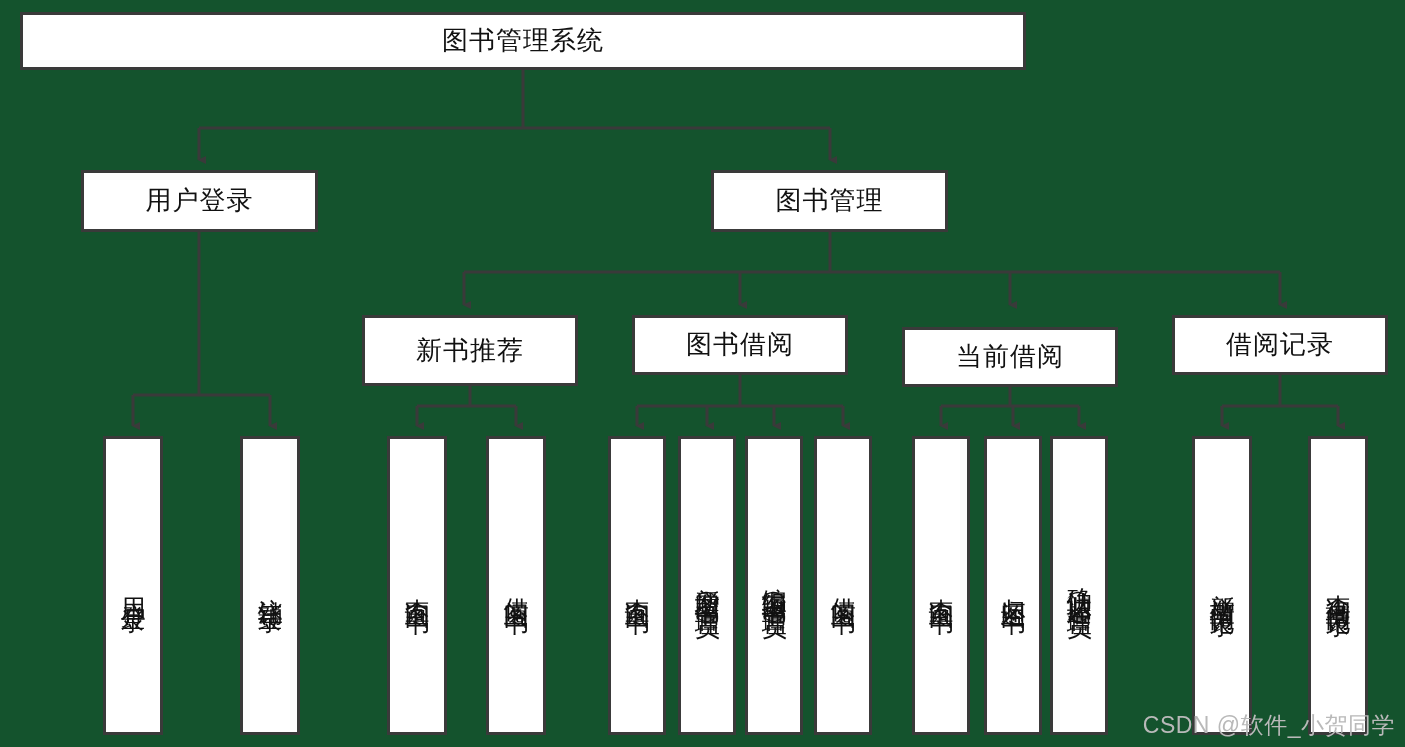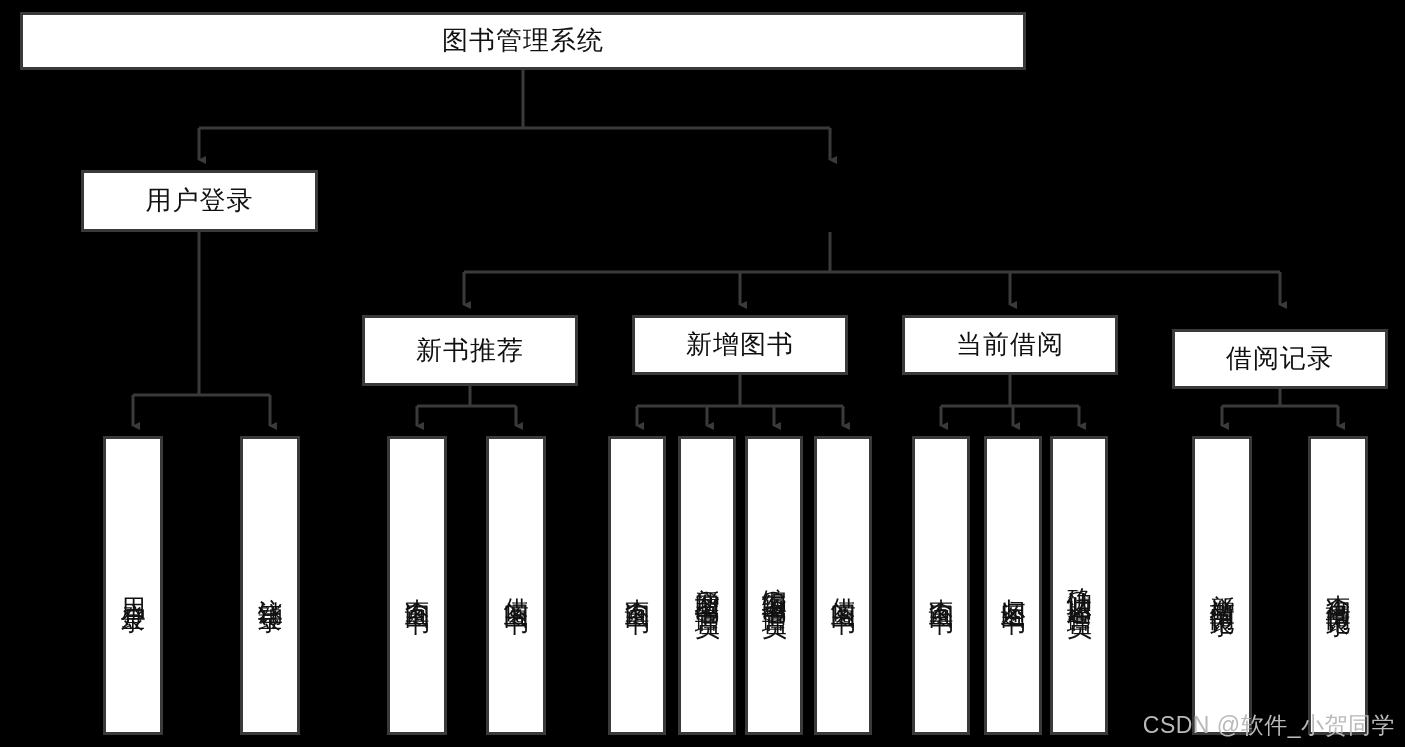--- a/index.html
+++ b/index.html
@@ -7,21 +7,21 @@
     padding: 0;
     background: #ffffff;
   }
   body {
     font-family: "Liberation Sans", "DejaVu Sans", sans-serif;
   }
   #canvas {
     position: relative;
     width: 1405px;
     height: 747px;
-    background: #000000;
+    background: #14532d;
     overflow: hidden;
   }
   svg.wires {
     position: absolute;
     left: 0;
     top: 0;
     width: 1405px;
     height: 747px;
     pointer-events: none;
   }
@@ -122,31 +122,34 @@
     </g>
   </svg>
 
   <div class="node horiz" style="left:20px; top:12px; width:1006px; height:58px;">
     <span class="lbl">图书管理系统</span>
   </div>
 
   <div class="node horiz" style="left:81px; top:170px; width:237px; height:62px;">
     <span class="lbl">用户登录</span>
   </div>
+  <div class="node horiz" style="left:711px; top:170px; width:237px; height:62px;">
+    <span class="lbl">图书管理</span>
+  </div>
 
   <div class="node horiz" style="left:362px; top:315px; width:216px; height:71px;">
     <span class="lbl">新书推荐</span>
   </div>
   <div class="node horiz" style="left:632px; top:315px; width:216px; height:60px;">
-    <span class="lbl">新增图书</span>
+    <span class="lbl">图书借阅</span>
   </div>
-  <div class="node horiz" style="left:902px; top:315px; width:216px; height:60px;">
+  <div class="node horiz" style="left:902px; top:327px; width:216px; height:60px;">
     <span class="lbl">当前借阅</span>
   </div>
-  <div class="node horiz" style="left:1172px; top:329px; width:216px; height:60px;">
+  <div class="node horiz" style="left:1172px; top:315px; width:216px; height:60px;">
     <span class="lbl">借阅记录</span>
   </div>
 
   <div class="node vert" style="left:103px; top:436px; width:60px; height:299px;">
     <span class="lbl">用户登录</span>
   </div>
   <div class="node vert" style="left:240px; top:436px; width:60px; height:299px;">
     <span class="lbl">注销登录</span>
   </div>
 

